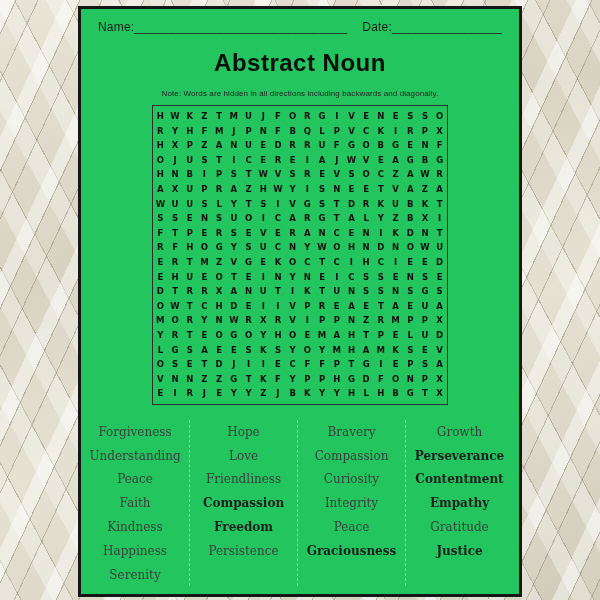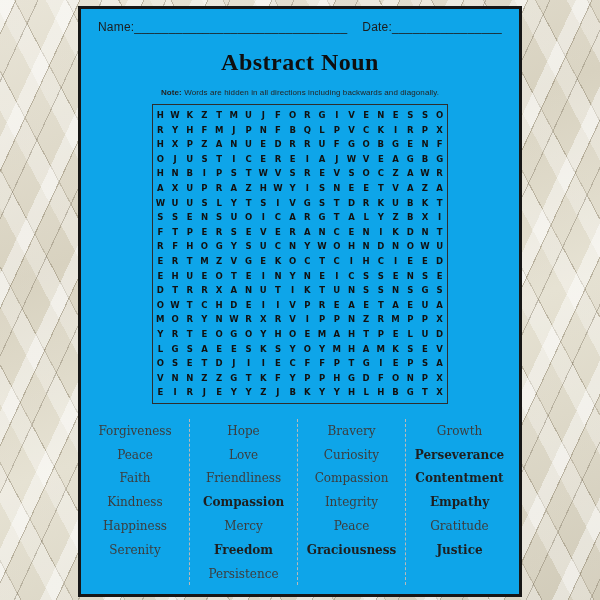--- a/index.html
+++ b/index.html
@@ -7,36 +7,36 @@
     width:600px;height:600px;overflow:hidden;position:relative;
     background-color:#ddd8c8;
     background-image:
       repeating-linear-gradient(115deg, rgba(255,255,255,.45) 0 14px, rgba(150,140,118,.55) 14px 15px, rgba(226,221,207,.25) 15px 34px, rgba(120,110,90,.38) 34px 35px, rgba(255,255,255,0) 35px 58px),
       repeating-linear-gradient(62deg, rgba(255,255,255,.35) 0 18px, rgba(140,130,108,.45) 18px 19px, rgba(255,255,255,0) 19px 46px),
       linear-gradient(160deg,#e9e5d8 0%,#d8d2c0 35%,#e6e2d3 60%,#d1cbb9 100%);
     font-family:"Liberation Sans",sans-serif;
   }
   .page{
     position:absolute;left:78px;top:6px;width:438px;height:585px;
-    background:#0ea5e9;border:3px solid #161616;box-sizing:content-box;
+    background:#22c55e;border:3px solid #161616;box-sizing:content-box;
   }
   .header{
     display:flex;justify-content:space-between;align-items:baseline;
     padding:11px 17px 0 17px;font-size:12px;color:#1d1d1d;letter-spacing:.2px;
   }
   .fill-line{color:#1d1d1d;}
   .title{
     margin:15px 0 0 0;text-align:center;
-    font-family:Liberation Serif, serif;
+    font-family:Liberation Sans, sans-serif;
     font-weight:bold;font-size:24px;color:#0f0f0f;letter-spacing:.5px;
   }
   .note{
     margin:12px 0 0 0;text-align:center;font-size:8px;color:#242424;letter-spacing:.1px;
   }
-  .note b{font-weight:bold;}
+  .note b{font-weight:normal;}
   .grid-box{
     width:294px;margin:7px auto 0 auto;border:1px solid #2e2e2e;
     padding:3px 0;display:grid;grid-template-columns:repeat(20,1fr);
   }
   .cell{
     display:block;height:14.6px;line-height:14.6px;text-align:center;
     font-family:"DejaVu Sans","Liberation Sans",sans-serif;
     font-weight:bold;font-size:8.5px;color:#111;
   }
   .word-list{
@@ -468,39 +468,39 @@
       <span class="cell">H</span>
       <span class="cell">B</span>
       <span class="cell">G</span>
       <span class="cell">T</span>
       <span class="cell">X</span>
     </div>
 
   <div class="word-list">
     <div class="wcol">
         <div class="word">Forgiveness</div>
+        <div class="word">Understanding</div>
         <div class="word">Peace</div>
         <div class="word">Faith</div>
         <div class="word">Kindness</div>
         <div class="word">Happiness</div>
         <div class="word">Serenity</div>
       </div>
     <div class="wcol">
         <div class="word">Hope</div>
         <div class="word">Love</div>
         <div class="word">Friendliness</div>
         <div class="word bold">Compassion</div>
-        <div class="word">Mercy</div>
         <div class="word bold">Freedom</div>
         <div class="word">Persistence</div>
       </div>
     <div class="wcol">
         <div class="word">Bravery</div>
+        <div class="word">Compassion</div>
         <div class="word">Curiosity</div>
-        <div class="word">Compassion</div>
         <div class="word">Integrity</div>
         <div class="word">Peace</div>
         <div class="word bold">Graciousness</div>
       </div>
     <div class="wcol">
         <div class="word">Growth</div>
         <div class="word bold">Perseverance</div>
         <div class="word bold">Contentment</div>
         <div class="word bold">Empathy</div>
         <div class="word">Gratitude</div>

